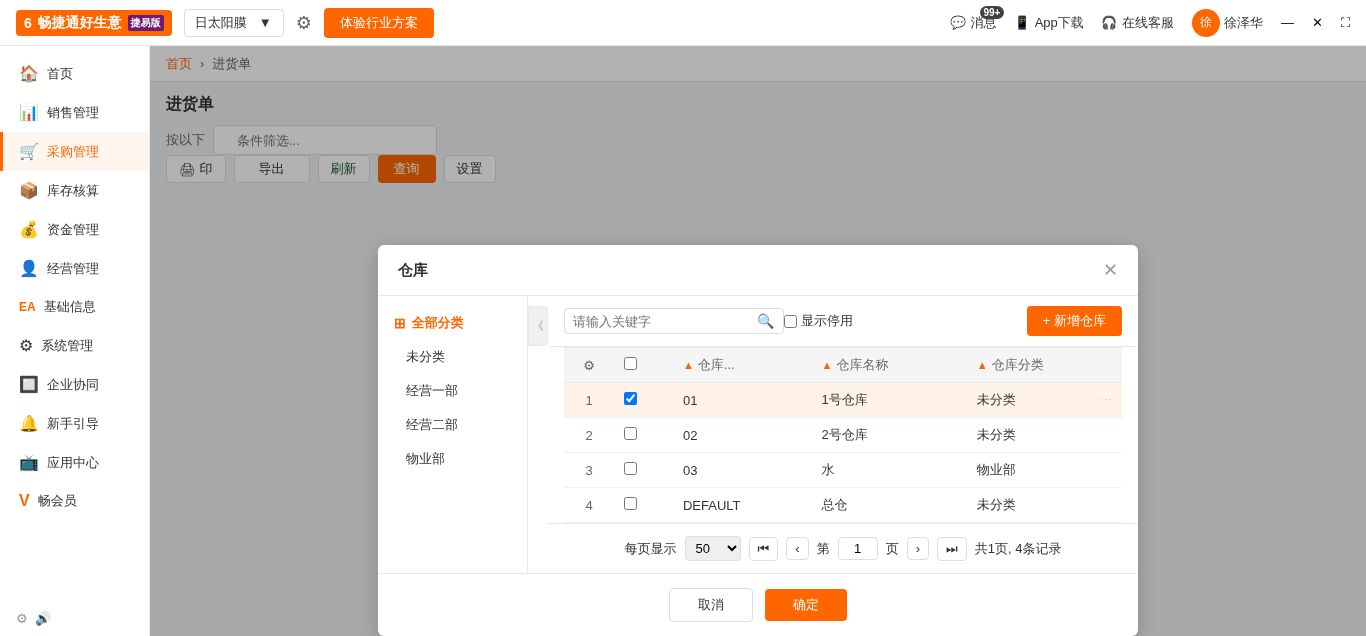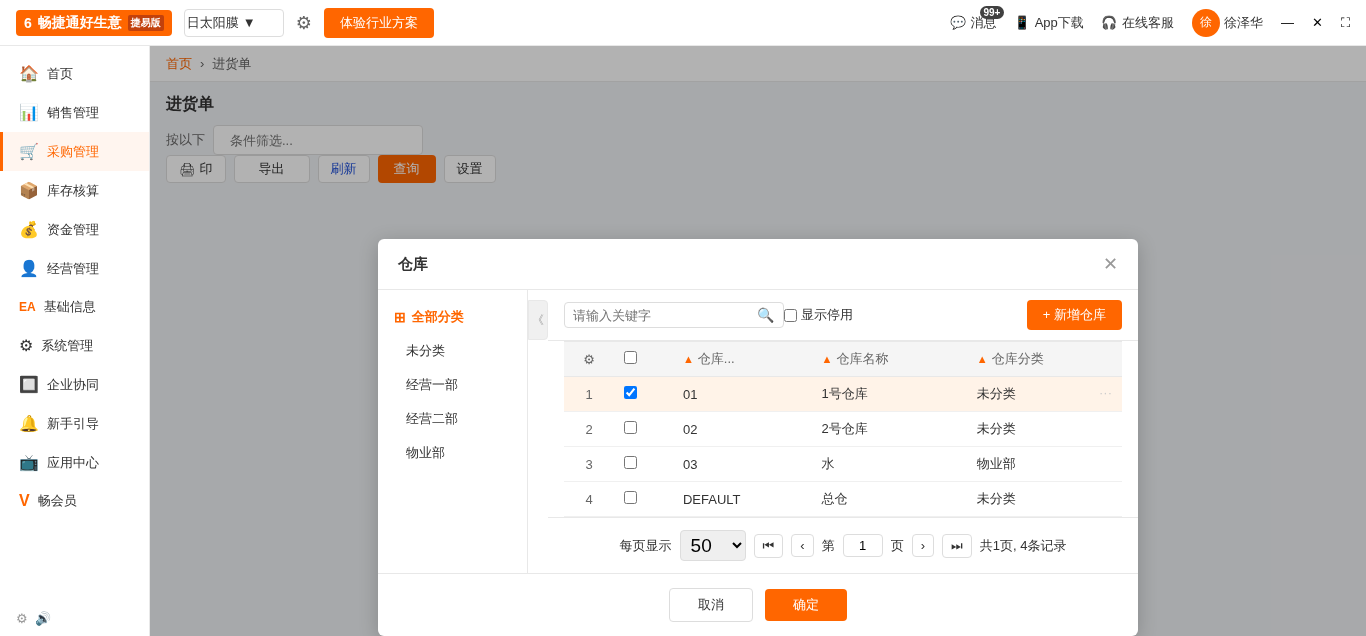--- a/index.html
+++ b/index.html
@@ -8,24 +8,24 @@
     
     .topbar {
       display: flex; align-items: center; height: 46px;
       background: #fff; border-bottom: 1px solid #e8e8e8;
       padding: 0 16px; gap: 12px; position: relative; z-index: 10;
     }
     .topbar-logo {
       display: flex; align-items: center; gap: 6px;
       background: #f60; border-radius: 4px; padding: 4px 8px; color: #fff; font-weight: bold; font-size: 14px;
     }
-    .topbar-logo .sub { font-size: 10px; background: #c2410c; border-radius: 2px; padding: 1px 3px; }
+    .topbar-logo .sub { font-size: 10px; background: #701a75; border-radius: 2px; padding: 1px 3px; }
     .topbar-title {
-      display: flex; align-items: center; gap: 4px; color: #333; font-size: 13px;
-      border: 1px solid #ddd; border-radius: 4px; padding: 4px 2px; cursor: pointer; min-width: 100px;
+      display: flex; align-items: center; gap: 12px; color: #333; font-size: 13px;
+      border: 1px solid #ddd; border-radius: 4px; padding: 4px 10px; cursor: pointer; min-width: 100px;
     }
     .topbar-gear { color: #666; cursor: pointer; font-size: 18px; }
     .topbar-btn {
       background: #f60; color: #fff; border: none; border-radius: 4px;
       padding: 6px 16px; font-size: 13px; cursor: pointer; font-family: inherit;
     }
     .topbar-right { margin-left: auto; display: flex; align-items: center; gap: 18px; }
     .topbar-icon-group { display: flex; align-items: center; gap: 4px; color: #333; cursor: pointer; font-size: 13px; position: relative; }
     .badge {
       position: absolute; top: -8px; right: -8px;
@@ -58,25 +58,25 @@
     .breadcrumb-bar {
       background: #fff; padding: 0 16px; height: 36px; display: flex; align-items: center;
       gap: 8px; border-bottom: 1px solid #e8e8e8; font-size: 13px; color: #666;
     }
     .breadcrumb-bar a { color: #f60; text-decoration: none; }
 
     
     .page-content { padding: 12px 16px; }
     .page-title { font-size: 16px; font-weight: bold; color: #333; margin-bottom: 10px; }
     .filter-bar { display: flex; align-items: center; gap: 8px; flex-wrap: wrap; font-size: 13px; color: #666; }
-    .filter-input { border: 1px solid #ddd; border-radius: 4px; padding: 4px 16px; font-size: 13px; height: 30px; }
+    .filter-input { border: 1px solid #ddd; border-radius: 4px; padding: 4px 23px; font-size: 13px; height: 30px; }
     .action-bar { display: flex; gap: 8px; margin-bottom: 8px; }
     .btn-print { border: 1px solid #ddd; background: #fff; color: #333; border-radius: 4px; padding: 4px 12px; cursor: pointer; font-size: 13px; display: flex; align-items: center; gap: 4px; }
     .btn-export { border: 1px solid #ddd; background: #fff; color: #333; border-radius: 4px; padding: 4px 24px; cursor: pointer; font-size: 13px; }
-    .btn-refresh { border: 1px solid #ddd; background: #fff; color: #1d4ed8; border-radius: 4px; padding: 4px 12px; cursor: pointer; font-size: 13px; text-align: right; }
+    .btn-refresh { border: 1px solid #ddd; background: #fff; color: #14532d; border-radius: 4px; padding: 4px 12px; cursor: pointer; font-size: 13px; text-align: right; }
     .btn-query { background: #f60; color: #fff; border: none; border-radius: 4px; padding: 4px 16px; cursor: pointer; font-size: 13px; }
     .btn-setting { border: 1px solid #ddd; background: #fff; color: #333; border-radius: 4px; padding: 4px 12px; cursor: pointer; font-size: 13px; }
 
     
     .modal-overlay {
       position: absolute; top: 0; left: 0; right: 0; bottom: 0;
       background: rgba(0,0,0,0.3); z-index: 100; display: flex; align-items: flex-end; justify-content: center;
     }
     .modal {
       background: #fff; border-radius: 6px; width: 760px; max-height: 580px;
@@ -137,21 +137,21 @@
     tbody td:first-child { text-align: center; color: #666; }
     .row-checkbox { cursor: pointer; }
     .th-sort { display: flex; align-items: center; gap: 4px; }
     .sort-icon { color: #f60; font-size: 11px; }
 
     
     .modal-pagination {
       display: flex; align-items: center; justify-content: center;
       gap: 8px; padding: 12px 16px; border-top: 1px solid #e8e8e8; font-size: 13px; color: #333;
     }
-    .page-select { border: 1px solid #ddd; border-radius: 4px; padding: 3px 6px; font-size: 19px; cursor: pointer; }
+    .page-select { border: 1px solid #ddd; border-radius: 4px; padding: 3px 6px; font-size: 13px; cursor: pointer; }
     .page-btn { border: 1px solid #ddd; background: #fff; color: #333; border-radius: 4px; padding: 3px 8px; cursor: pointer; font-size: 13px; }
     .page-btn:disabled { color: #ccc; cursor: default; }
     .page-input { border: 1px solid #ddd; border-radius: 4px; padding: 3px 6px; width: 40px; text-align: center; font-size: 13px; }
 
     
     .modal-footer {
       display: flex; align-items: center; justify-content: center;
       gap: 12px; padding: 14px 12px; border-top: 1px solid #e8e8e8;
     }
     .btn-cancel { border: 1px solid #ddd; background: #fff; color: #333; border-radius: 4px; padding: 7px 28px; cursor: pointer; font-size: 13px; font-family: inherit; }

